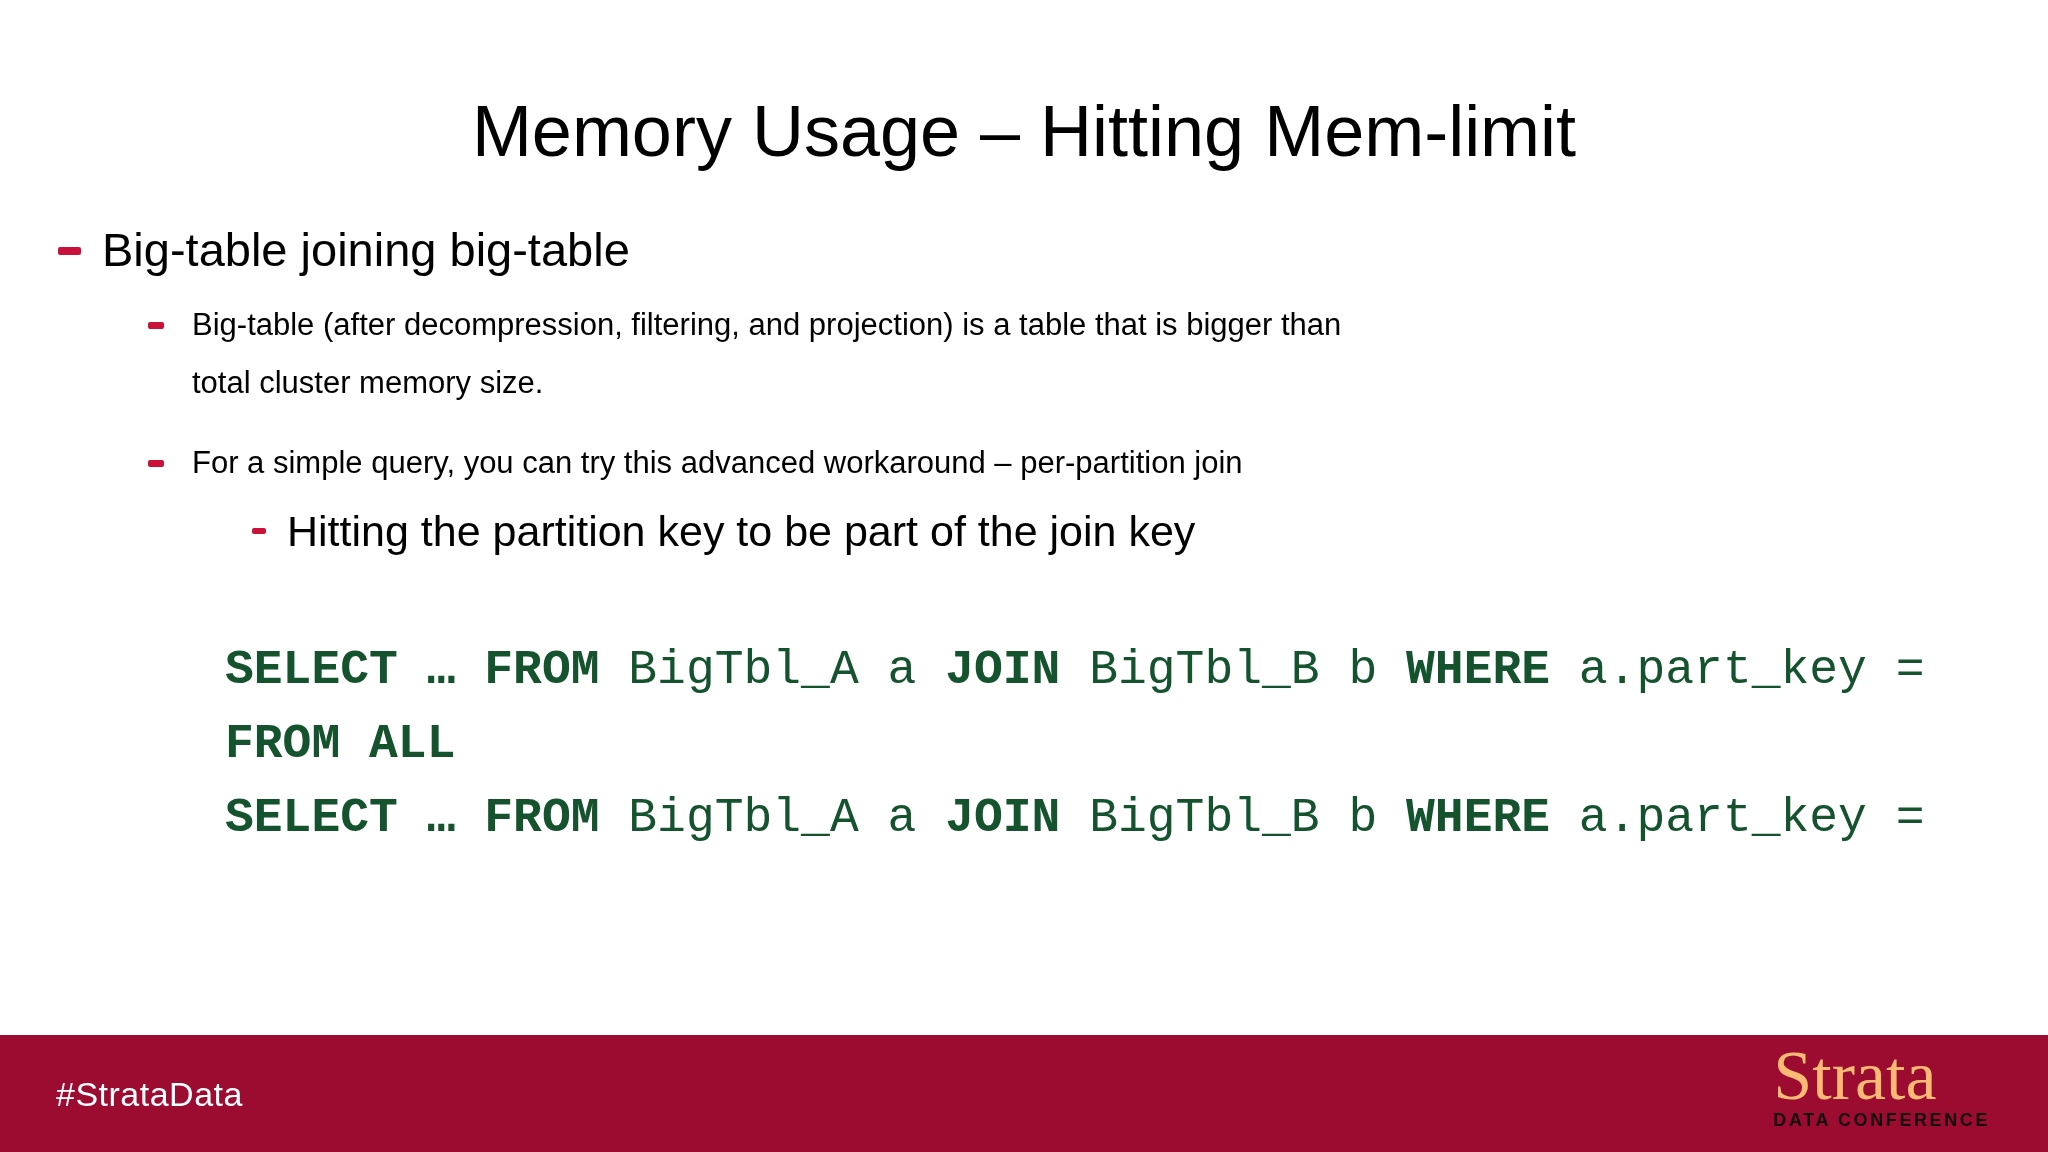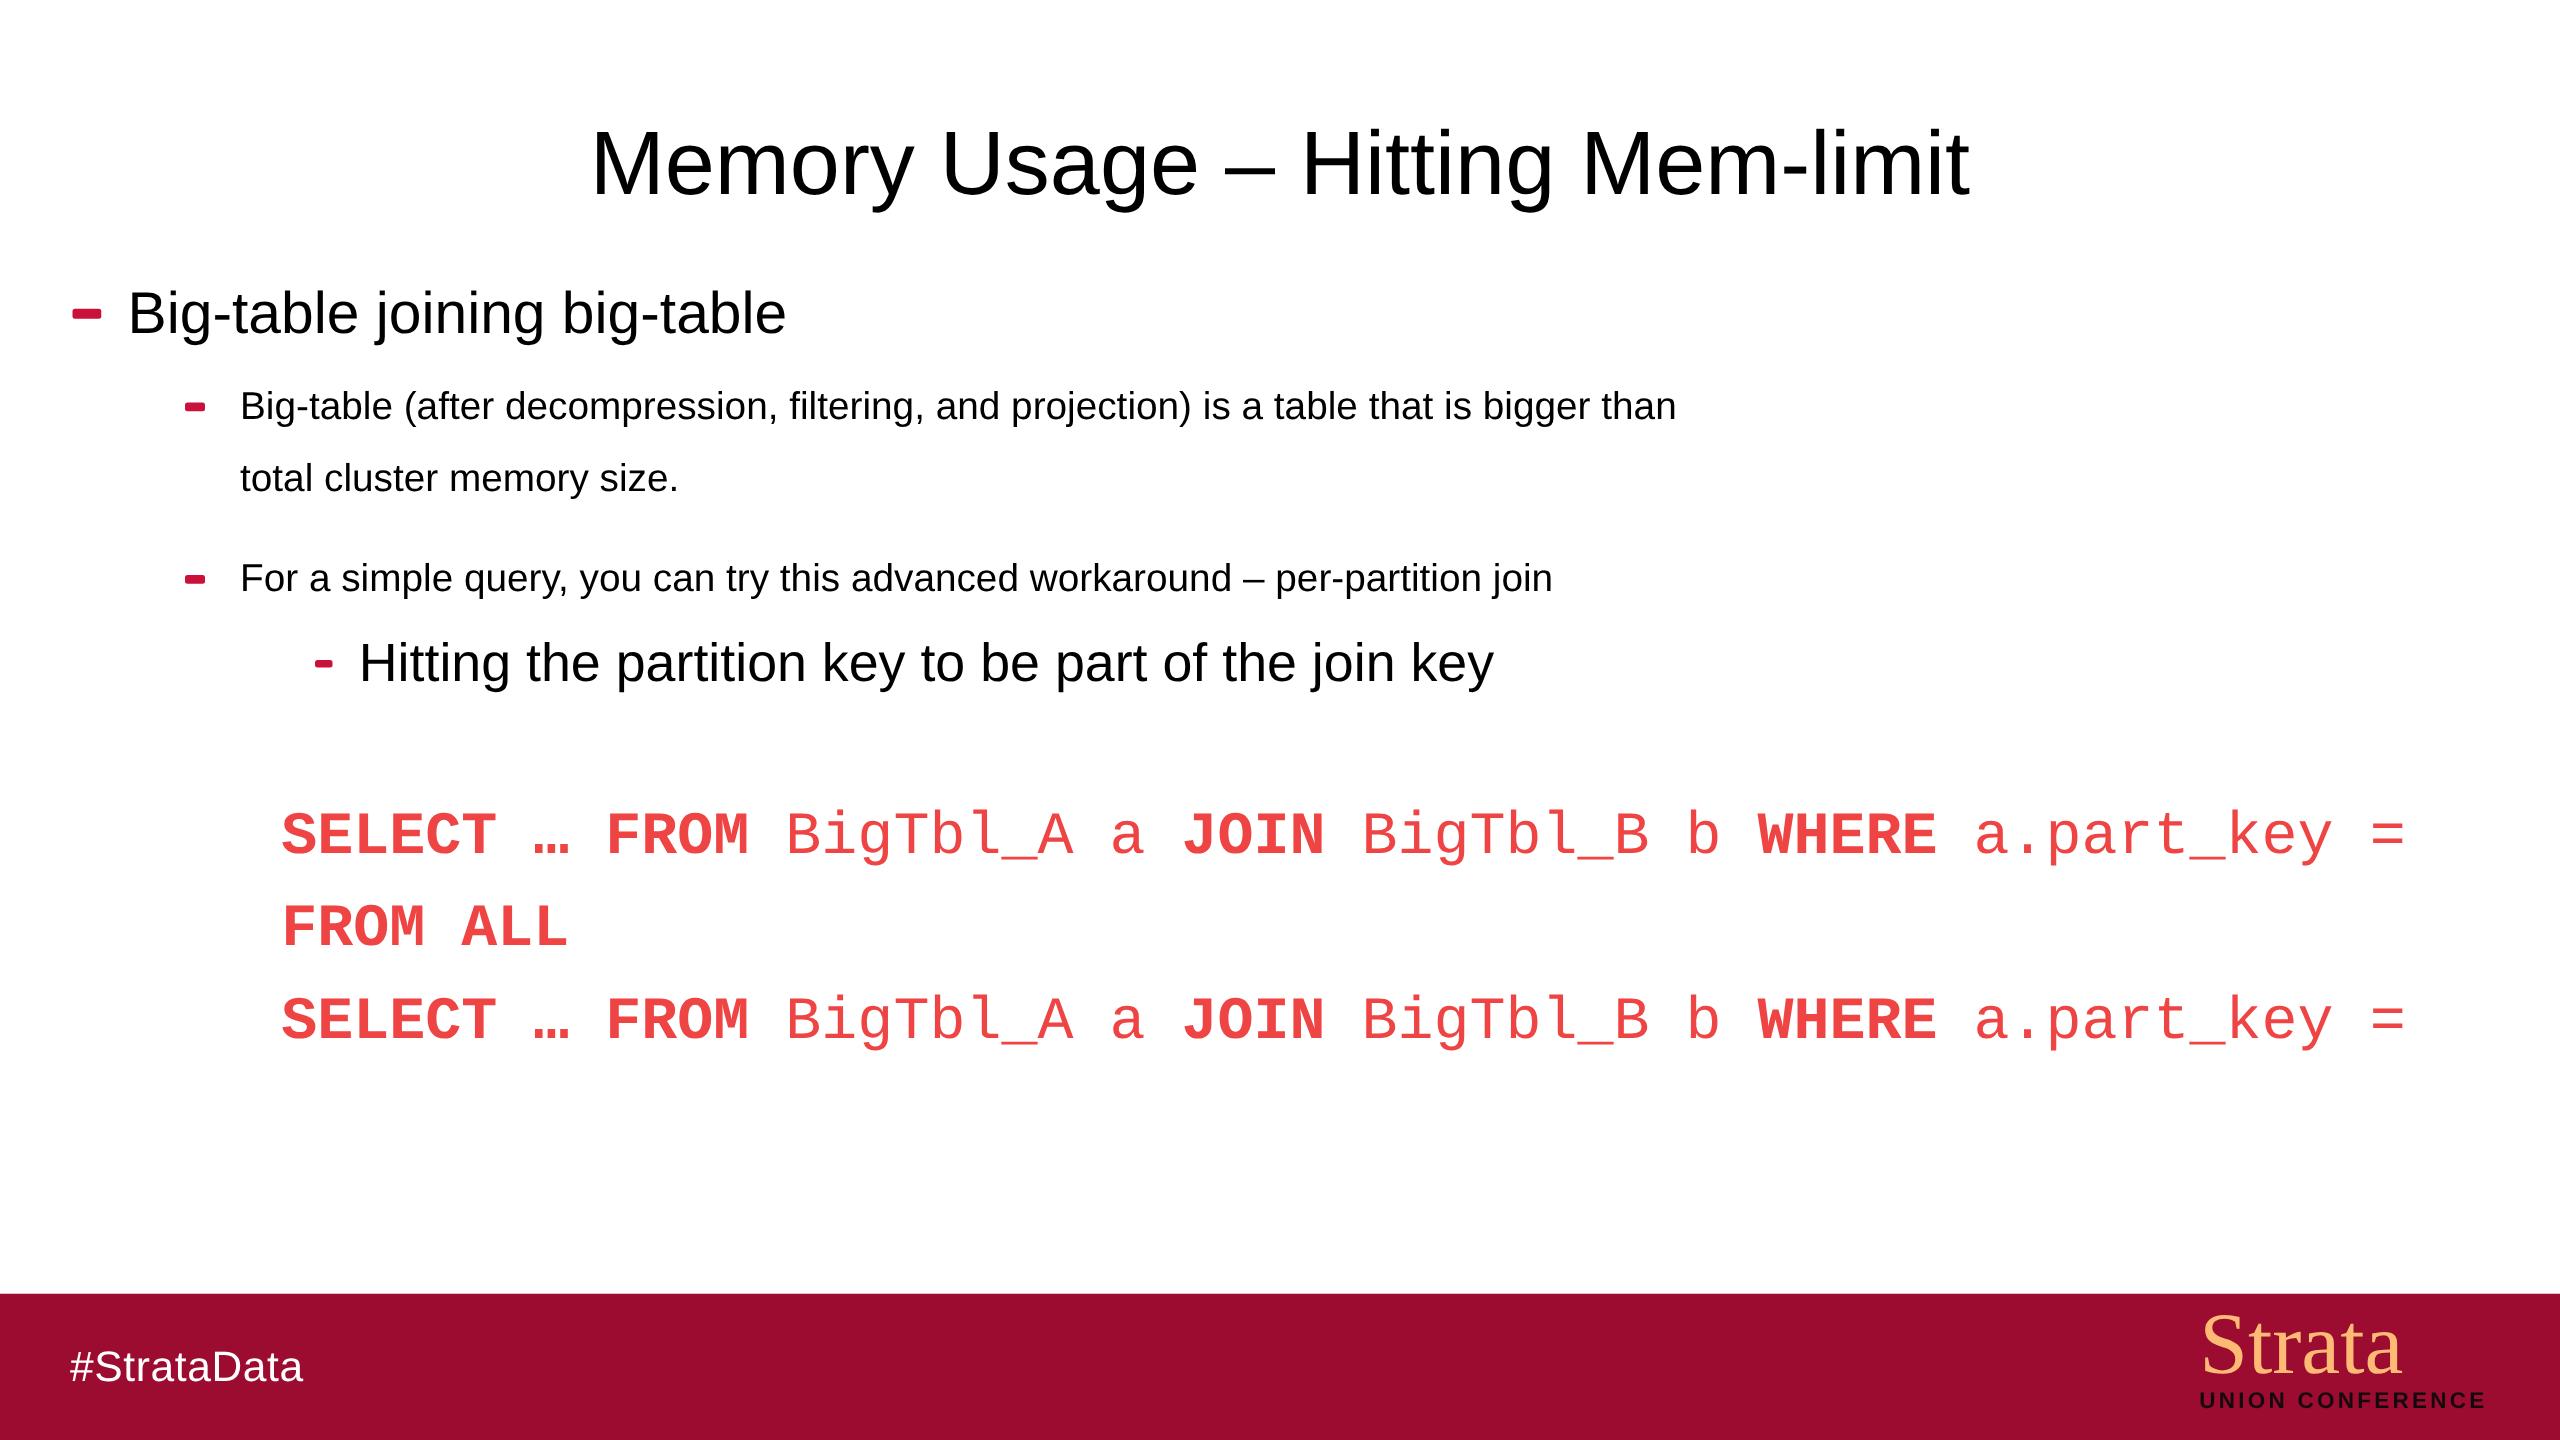--- a/index.html
+++ b/index.html
@@ -44,21 +44,21 @@
   .lvl3 .dash { top: 26px; width: 14px; height: 6px; }
   .lvl3 .lines { margin-left: 35px; }
   .bullets > .bullet:nth-child(2) { margin-top: 16px; }
   .bullets > .bullet:nth-child(3) { margin-top: 22px; }
   .bullets > .bullet:nth-child(4) { margin-top: 10px; }
   
   .code {
     margin: 80px 0 0 225px;
     font-family: "Liberation Mono", "DejaVu Sans Mono", monospace;
     font-size: 48px;
-    color: #ef4444;
+    color: #14532d;
   }
   .code .stmt { margin-bottom: 14px; }
   .code .code-line { line-height: 60px; white-space: nowrap; }
   .code .kw { font-weight: 700; }
   
   .footer {
     position: absolute; left: 0; right: 0; bottom: 0;
     height: 117px;
     background: var(--footer-bg, #9C0B30);
   }
@@ -127,17 +127,17 @@
       </div>
       <div class="stmt">
         <div class="code-line"><span class="kw">SELECT</span><span> </span><span class="kw">…</span><span> </span><span class="kw">FROM</span><span> BigTbl_A a </span><span class="kw">JOIN</span><span> BigTbl_B b </span><span class="kw">WHERE</span><span> a.part_key =</span></div>
       </div>
     </div>
 
   <div class="footer">
     <span class="hashtag">#StrataData</span>
     <div class="logo">
       <span class="logo-title">Strata</span>
-      <span class="logo-subtitle">UNION CONFERENCE</span>
+      <span class="logo-subtitle">DATA CONFERENCE</span>
     </div>
   </div>
 
 </div>
 
 </body></html>

